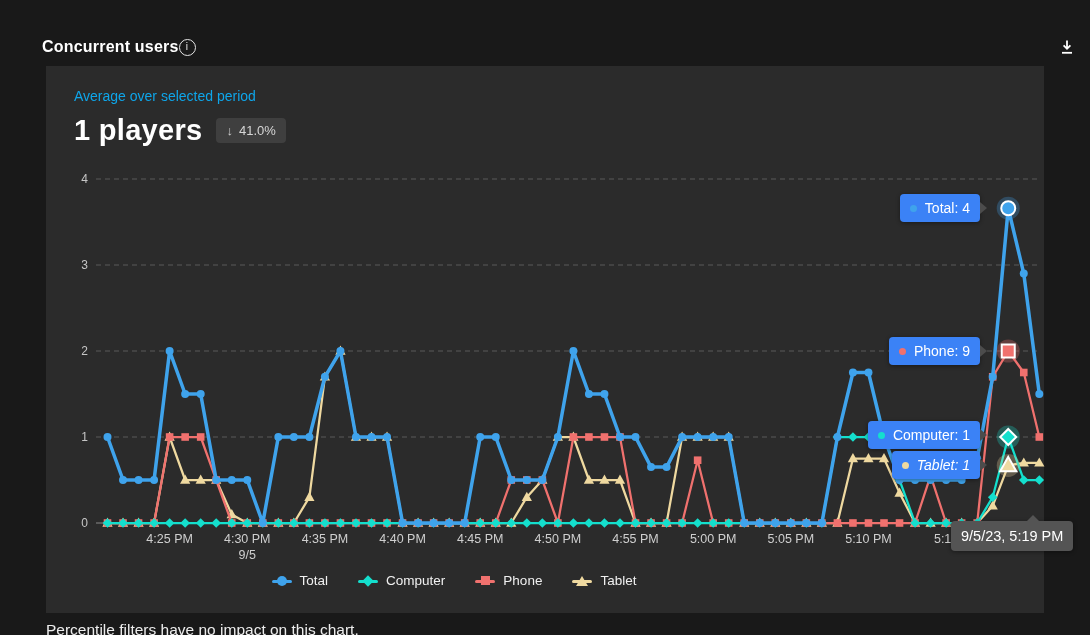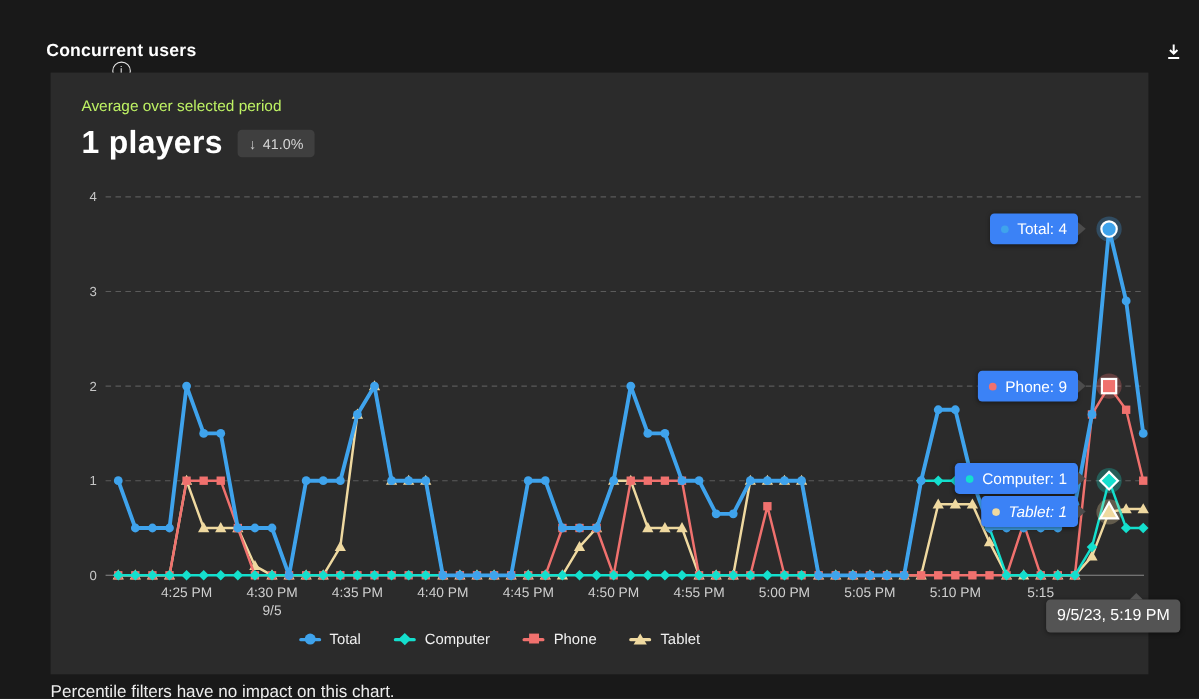--- a/index.html
+++ b/index.html
@@ -4,33 +4,33 @@
 <style>
   html,body{margin:0;padding:0;}
   body{
     width:1090px;height:635px;position:relative;overflow:hidden;
     background:#191919;
     font-family:"Liberation Sans", sans-serif;
     -webkit-font-smoothing:antialiased;
   }
   .hdr-title{
     position:absolute;left:42px;top:38px;display:flex;align-items:center;gap:0;
-    color:#ffffff;font-size:16px;font-weight:700;letter-spacing:.2px;flex-direction:column;
+    color:#ffffff;font-size:16px;font-weight:700;letter-spacing:.2px;
   }
   .info-icon{
     width:15px;height:15px;border:1.4px solid #e6e6e6;border-radius:50%;
     display:inline-flex;align-items:center;justify-content:center;
     color:#e6e6e6;font-size:10px;font-weight:400;font-style:normal;line-height:1;
   }
   .dl-btn{position:absolute;right:12px;top:36px;width:22px;height:22px;display:flex;align-items:center;justify-content:center;cursor:pointer;background:none;border:none;padding:0;}
   .card{
     position:absolute;left:46px;top:66px;width:998px;height:547px;
     background:#2b2b2b;
   }
-  .subtitle{position:absolute;left:74px;top:88px;color:#bef264;font-size:14px;}
+  .subtitle{position:absolute;left:74px;top:88px;color:#0ea5e9;font-size:14px;}
   .big-row{position:absolute;left:74px;top:114px;display:flex;align-items:center;gap:14px;}
   .big-value{color:#ffffff;font-size:29px;font-weight:800;letter-spacing:.3px;}
   .badge{
     background:#3f3f3f;color:#d6d6d6;font-size:13px;border-radius:4px;
     padding:5px 10px;display:inline-flex;align-items:center;gap:6px;
   }
   .badge .arr{font-size:13px;color:#cfcfcf;}
   #chart-svg{position:absolute;left:0;top:0;z-index:1;}
   .tip{
     position:absolute;z-index:3;background:#3b82f6;color:#ffffff;border-radius:4px;
@@ -376,21 +376,21 @@
   <span>Phone: 9</span>
 </div>
 <div class="tip" id="tip-computer" style="right:110px;top:421px;justify-content:flex-end;">
   <span class="tip-dot" style="background: rgb(20, 223, 205);"></span>
   <span>Computer: 1</span>
 </div>
 <div class="tip" id="tip-tablet" style="right:110px;top:451px;font-style:italic;">
   <span class="tip-dot" style="background: rgb(239, 217, 160);"></span>
   <span>Tablet: 1</span>
 </div>
-<div class="tip-time" style="left:951px;top:545px;">
+<div class="tip-time" style="left:951px;top:521px;">
   <span>9/5/23, 5:19 PM</span>
 </div>
 
 <div class="legend" id="legend">
     <div class="legend-item">
       <span class="lmark">
         <span class="lline" style="background: rgb(63, 163, 236);"></span>
         <span class="lshape ls-circle" style="background: rgb(63, 163, 236);"></span>
       </span>
       <span class="llabel">Total</span>

